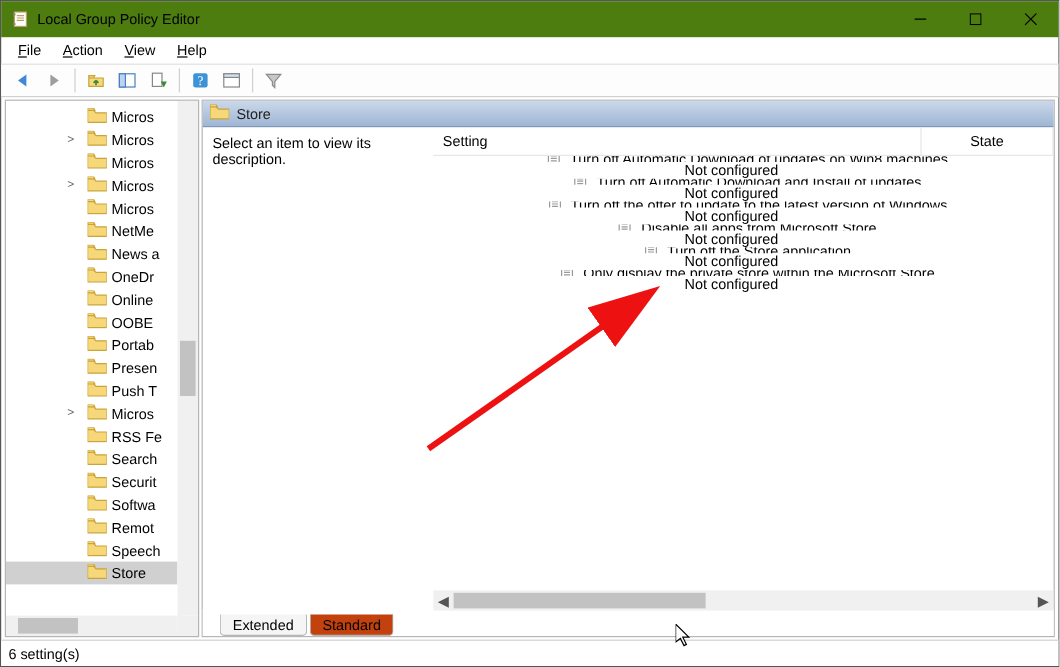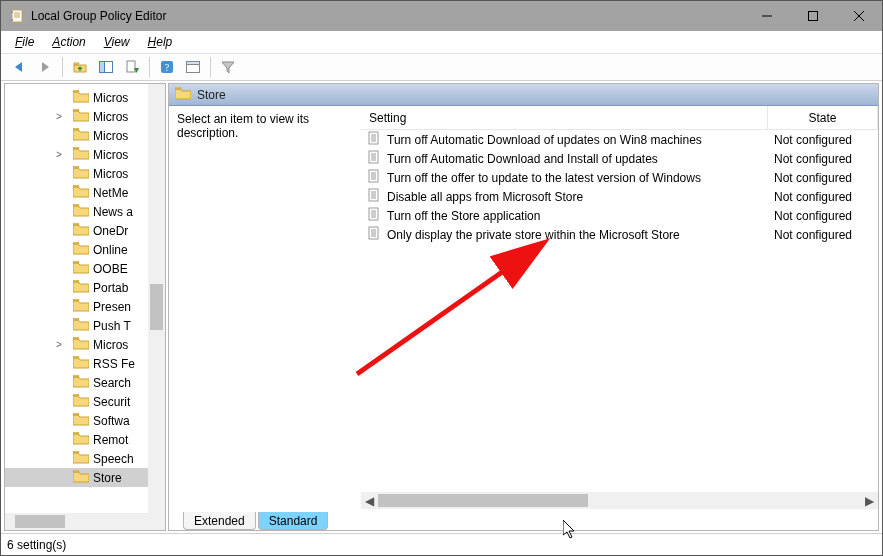--- a/index.html
+++ b/index.html
@@ -1,26 +1,26 @@
 <!DOCTYPE html>
 <html><head>
 <meta charset="utf-8">
 <style>
   * { box-sizing: border-box; }
   html, body { margin: 0; padding: 0; font-family: "Segoe UI", Tahoma, sans-serif; font-size: 12px; color: #000; background: #fff; }
   .window { width: 883px; height: 556px; border: 1px solid #555; display: flex; flex-direction: column; background: #fff; position: relative; }
   
-  .titlebar { height: 30px; display: flex; align-items: center; padding: 0 0 0 8px; background: #a3a3a3; justify-content: flex-end; }
+  .titlebar { height: 30px; display: flex; align-items: center; padding: 0 0 0 8px; background: #4d7c0f; justify-content: flex-end; }
   .titlebar .app-icon { width: 16px; height: 16px; margin-right: 6px; display: inline-flex; align-items: center; justify-content: center; }
   .titlebar .title { flex: 0 0 auto; font-size: 12px; }
   .titlebar .spacer { flex: 1; }
   .win-btns { display: flex; }
   .win-btn { width: 46px; height: 30px; display: flex; align-items: center; justify-content: center; }
   
-  .menubar { height: 22px; display: flex; align-items: center; padding: 0 6px; gap: 2px; font-style: italic; }
+  .menubar { height: 22px; display: flex; align-items: center; padding: 0 6px; gap: 2px; }
   .menubar .menu-item { padding: 2px 8px; }
   .menubar .mn { text-decoration: underline; }
   
   .toolbar { height: 28px; display: flex; align-items: center; padding: 2px 6px; gap: 2px; border-top: 1px solid #e0e0e0; border-bottom: 1px solid #d0d0d0; background: #fdfdfd; }
   .tb-btn { width: 24px; height: 24px; display: flex; align-items: center; justify-content: center; border: 1px solid transparent; border-radius: 2px; }
   .tb-sep { width: 1px; height: 20px; background: #d0d0d0; margin: 0 3px; }
   
   .main { flex: 1; display: flex; min-height: 0; }
   .tree-pane { width: 162px; border: 1px solid #b5b5b5; margin: 2px 1px 2px 3px; display: flex; flex-direction: column; min-height: 0; }
   .tree-scroll { flex: 1; overflow: hidden; position: relative; }
@@ -42,31 +42,31 @@
   .node-header .lbl { font-size: 12px; color: #222; }
   .content-area { flex: 1; display: flex; min-height: 0; position: relative; }
   .desc-col { width: 192px; padding: 6px 8px 0 8px; font-size: 12px; }
   .list-col { flex: 1; display: flex; flex-direction: column; min-height: 0; position: relative; }
   .list-header { display: flex; border-bottom: 1px solid #e7e7e7; height: 24px; align-items: stretch; }
   .col { padding: 4px 8px; font-size: 12px; border-right: 1px solid #e7e7e7; display: flex; align-items: center; }
   .col.setting { flex: 1; }
   .col.state { width: 110px; justify-content: center; text-align: right; }
   .list-body { flex: 1; position: relative; overflow: hidden; }
   .list-rows { position: absolute; left: 0; right: 0; top: 0; }
-  .row { display: flex; height: 19px; align-items: center; }
+  .row { display: flex; height: 19px; align-items: center; flex-direction: column; }
   .row .rc-setting { flex: 1; display: flex; align-items: center; gap: 6px; padding-left: 6px; overflow: hidden; white-space: nowrap; }
   .row .rc-state { width: 110px; padding-left: 6px; white-space: nowrap; }
   .policy-icon { width: 14px; height: 14px; flex: 0 0 auto; }
   .list-hscroll { position: absolute; left: 0; right: 0; bottom: 0; height: 17px; background: #f0f0f0; display: flex; align-items: center; }
   .list-hscroll .btn { width: 17px; height: 17px; display: flex; align-items: center; justify-content: center; color: #555; }
   .list-hscroll .track { flex: 1; position: relative; height: 100%; }
   .list-hscroll .thumb { position: absolute; top: 2px; bottom: 2px; left: 0; width: 210px; background: #c2c2c2; }
   
   .tabs-strip { height: 22px; display: flex; align-items: flex-end; padding-left: 14px; gap: 2px; background: #fff; border-top: 1px solid #fff; margin-top: -1px; }
-  .tab { font-size: 12px; padding: 2px 10px 1px 10px; border: 1px solid #b5b5b5; border-top: none; background: #7dd3fc; border-bottom-left-radius: 4px; border-bottom-right-radius: 4px; }
+  .tab { font-size: 12px; padding: 2px 10px 1px 10px; border: 1px solid #b5b5b5; border-top: none; background: #c2410c; border-bottom-left-radius: 4px; border-bottom-right-radius: 4px; }
   .tab.inactive { background: #f5f5f5; }
   
   .statusbar { height: 22px; border-top: 1px solid #d0d0d0; display: flex; align-items: center; padding: 0 6px; font-size: 12px; background: #fff; }
   
   .arrow-overlay { position: absolute; left: 168px; top: 88px; pointer-events: none; }
   .cursor-overlay { position: absolute; left: 394px; top: 414px; pointer-events: none; }
 </style>
 </head>
 <body>
 

